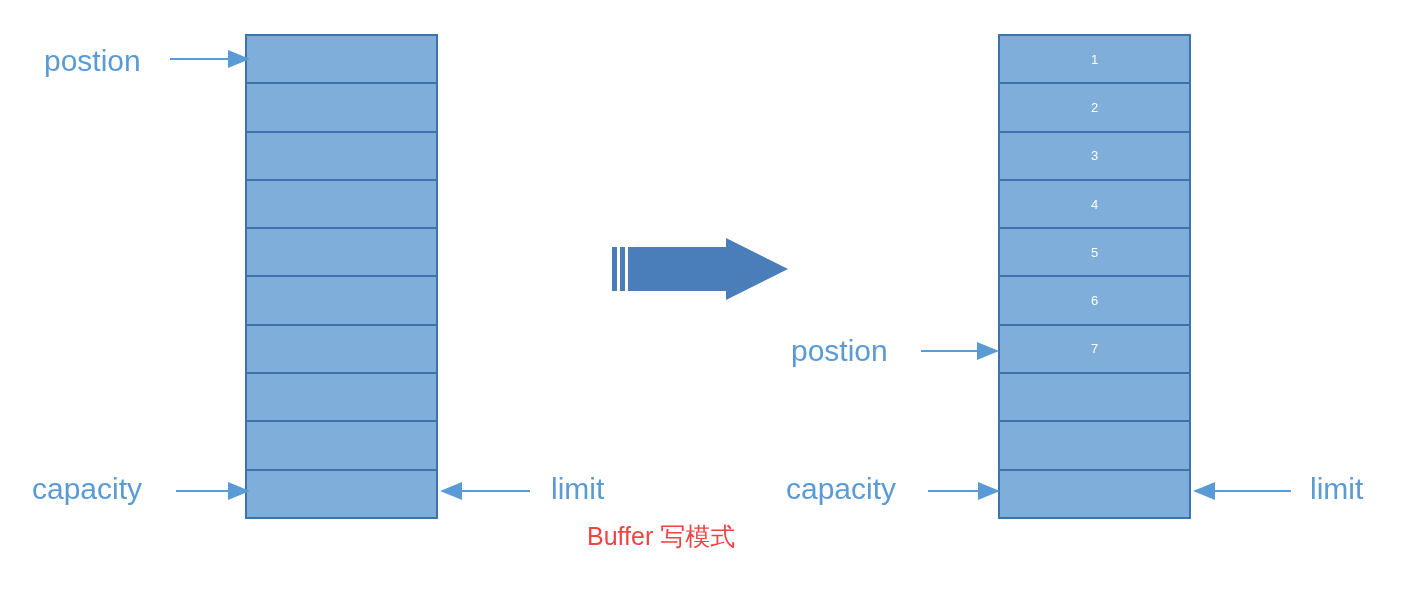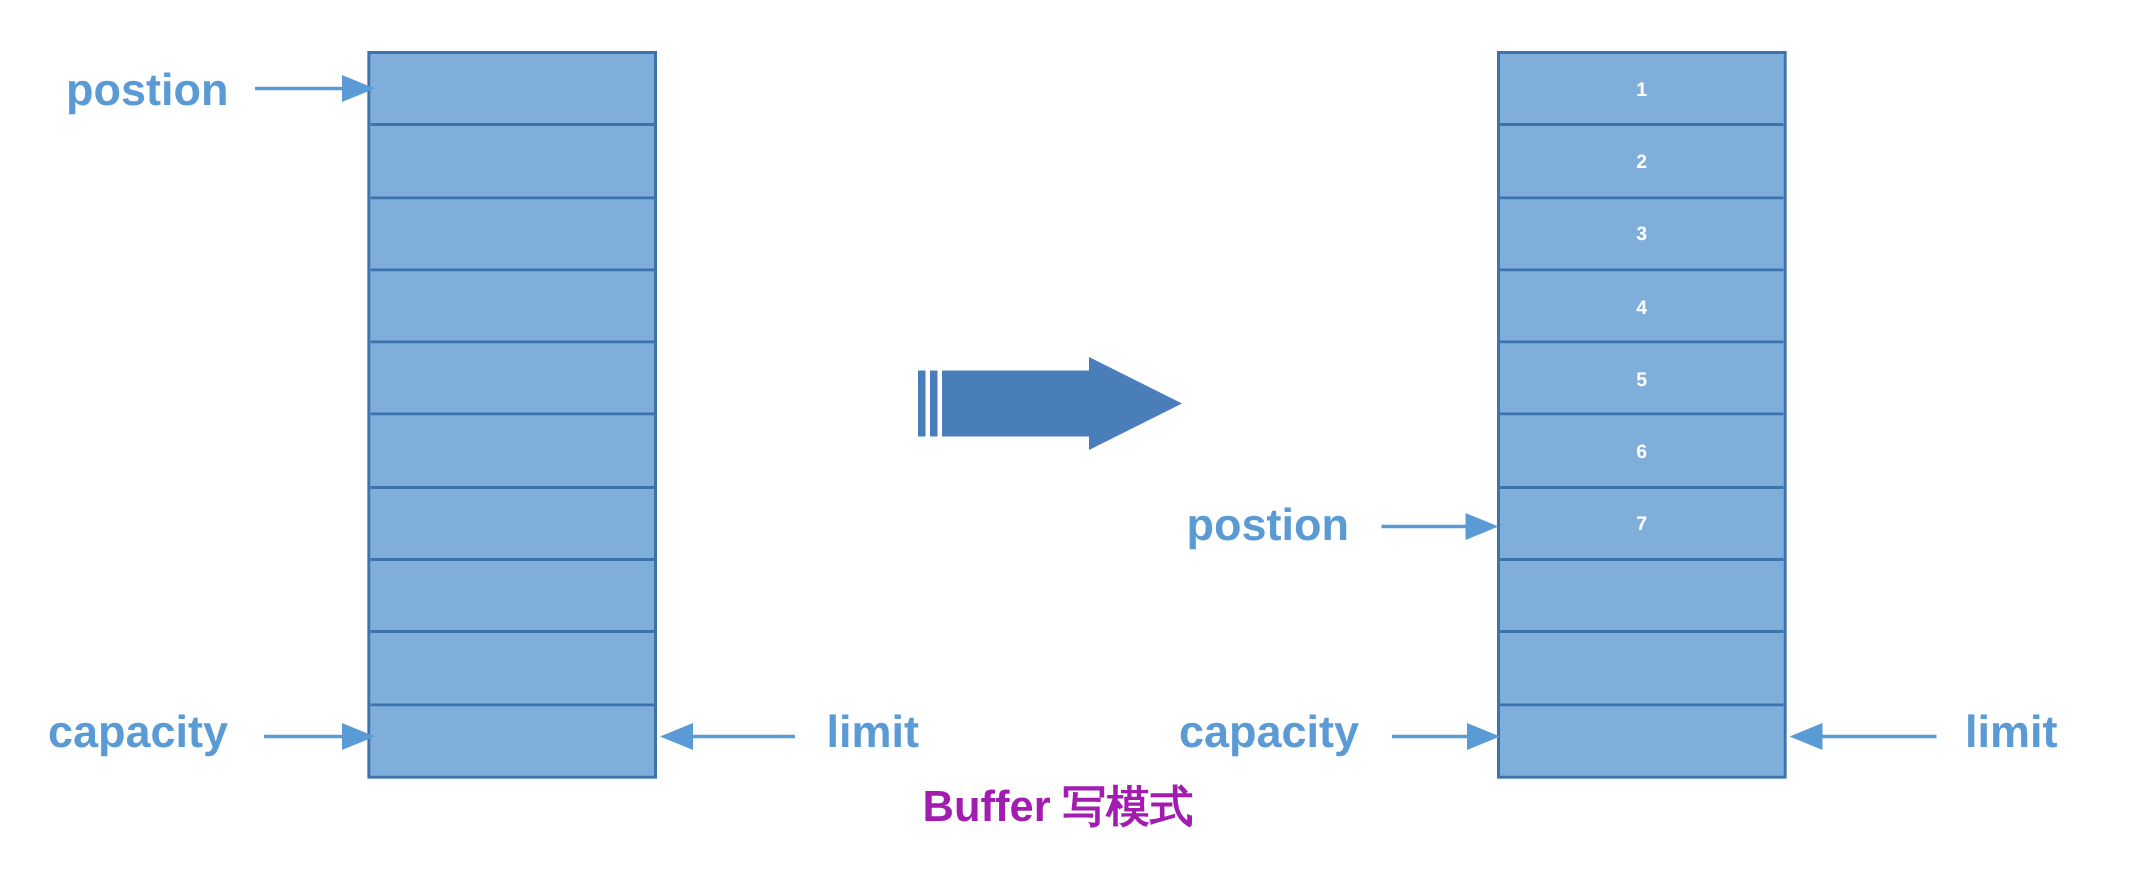--- a/index.html
+++ b/index.html
@@ -14,21 +14,20 @@
     overflow: hidden;
     font-family: "Liberation Sans", sans-serif;
   }
 
   .stage {
     position: absolute;
     left: 0;
     top: 0;
     width: 1422px;
     height: 592px;
-    font-weight: bold;
   }
 
   
   .buffer {
     position: absolute;
     box-sizing: border-box;
     border: 2px solid #3E72AB;
     background: #7FAEDB;
     display: flex;
     flex-direction: column;
@@ -55,26 +54,25 @@
   .label {
     position: absolute;
     color: #5B9BD5;
     font-size: 30px;
     font-family: "Liberation Sans", sans-serif;
     white-space: nowrap;
     line-height: 1;
   }
   .caption {
     position: absolute;
-    color: #a21caf;
-    font-size: 29px;
+    color: #ef4444;
+    font-size: 25px;
     font-family: "Liberation Sans", sans-serif;
     white-space: nowrap;
     line-height: 1;
-    margin-left: 28px;
   }
 
   
   .connector {
     position: absolute;
     overflow: visible;
   }
 
   
   .big-arrow {

